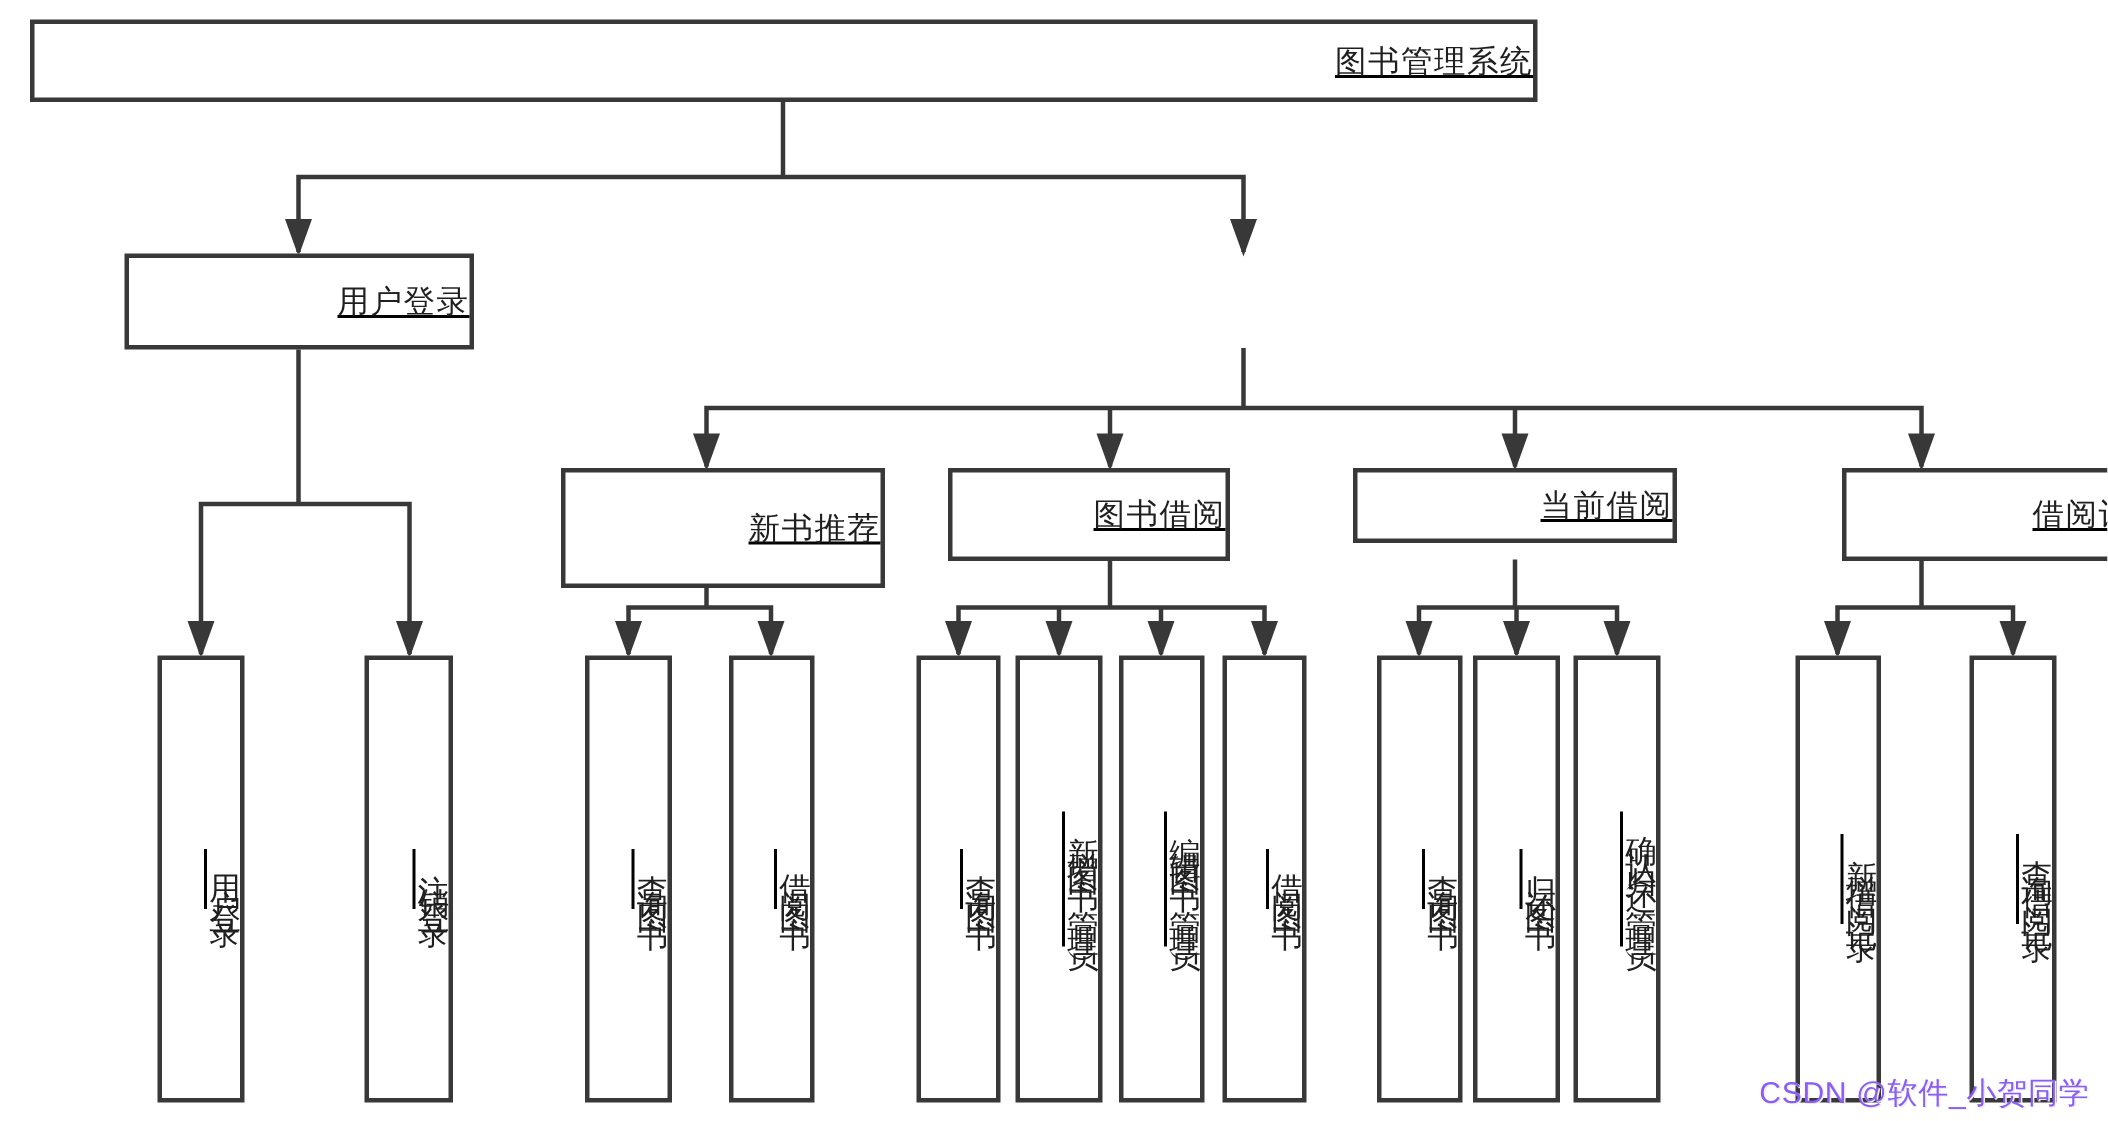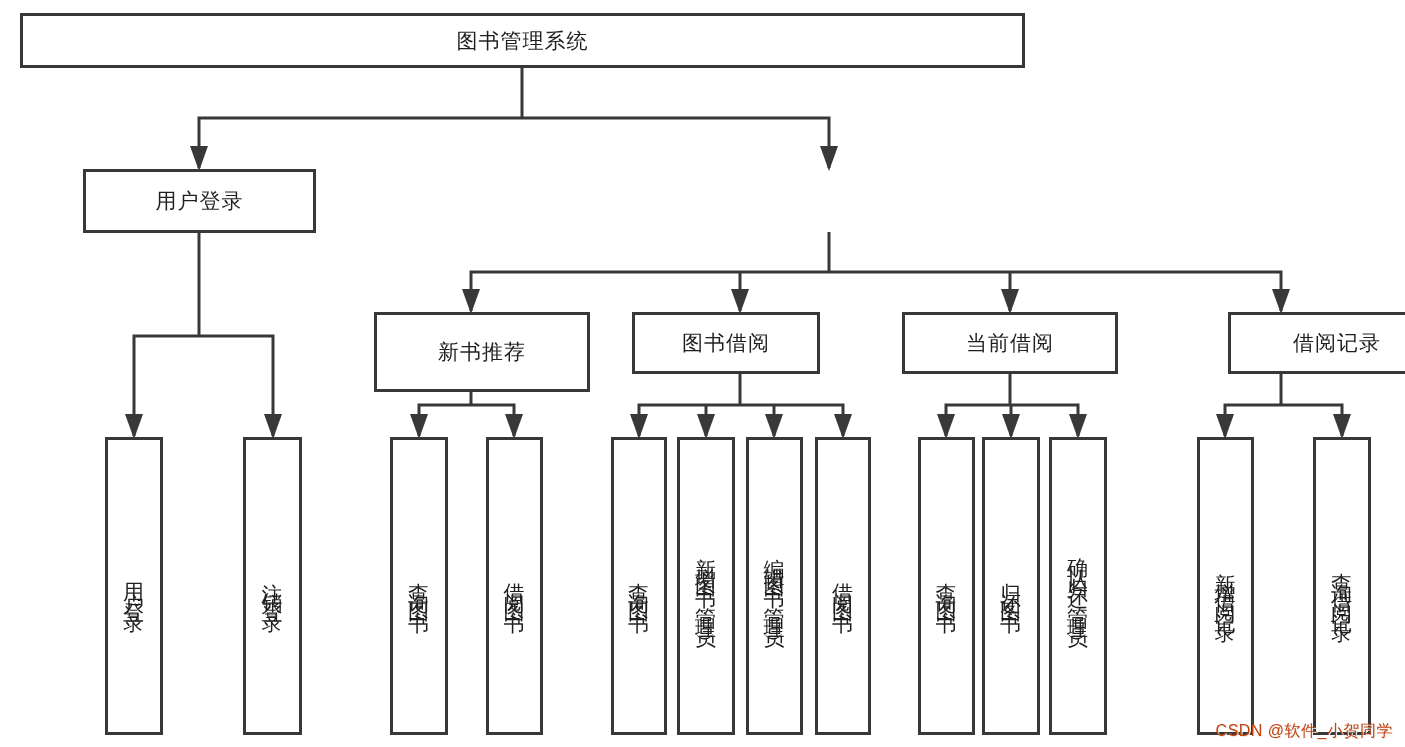--- a/index.html
+++ b/index.html
@@ -17,42 +17,43 @@
     width: 1405px; height: 747px;
     z-index: 0;
   }
   .node {
     position: absolute;
     box-sizing: border-box;
     background: #ffffff;
     border: 3px solid #383838;
     display: flex;
     align-items: center;
-    justify-content: center;
+    justify-content: flex-end;
     z-index: 1;
+    text-decoration: underline;
   }
   .node .label {
     color: #1f1f1f;
     font-size: 21px;
     letter-spacing: 1px;
     white-space: nowrap;
   }
   .node.v .label {
     writing-mode: vertical-rl;
     text-orientation: mixed;
     letter-spacing: 10px;
     line-height: 1;
   }
   .watermark {
     position: absolute;
     right: 12px;
     bottom: 5px;
     z-index: 2;
-    font-size: 16px;
-    color: #c2410c;
+    font-size: 20px;
+    color: #8b5cf6;
     letter-spacing: 0.5px;
     text-shadow: 1px 1px 0 #ececec;
     white-space: nowrap;
   }
 </style>
 </head>
 <body>
 
 <div id="stage">
 
@@ -118,21 +119,21 @@
   <div class="node h" style="left:83px;top:169px;width:233px;height:64px">
     <span class="label">用户登录</span>
   </div>
 
   <div class="node h" style="left:374px;top:312px;width:216px;height:80px">
     <span class="label">新书推荐</span>
   </div>
   <div class="node h" style="left:632px;top:312px;width:188px;height:62px">
     <span class="label">图书借阅</span>
   </div>
-  <div class="node h" style="left:902px;top:312px;width:216px;height:62px">
+  <div class="node h" style="left:902px;top:312px;width:216px;height:50px">
     <span class="label">当前借阅</span>
   </div>
   <div class="node h" style="left:1228px;top:312px;width:218px;height:62px">
     <span class="label">借阅记录</span>
   </div>
 
   <div class="node v" style="left:105px;top:437px;width:58px;height:298px">
     <span class="label">用户登录</span>
   </div>
   <div class="node v" style="left:243px;top:437px;width:59px;height:298px">

